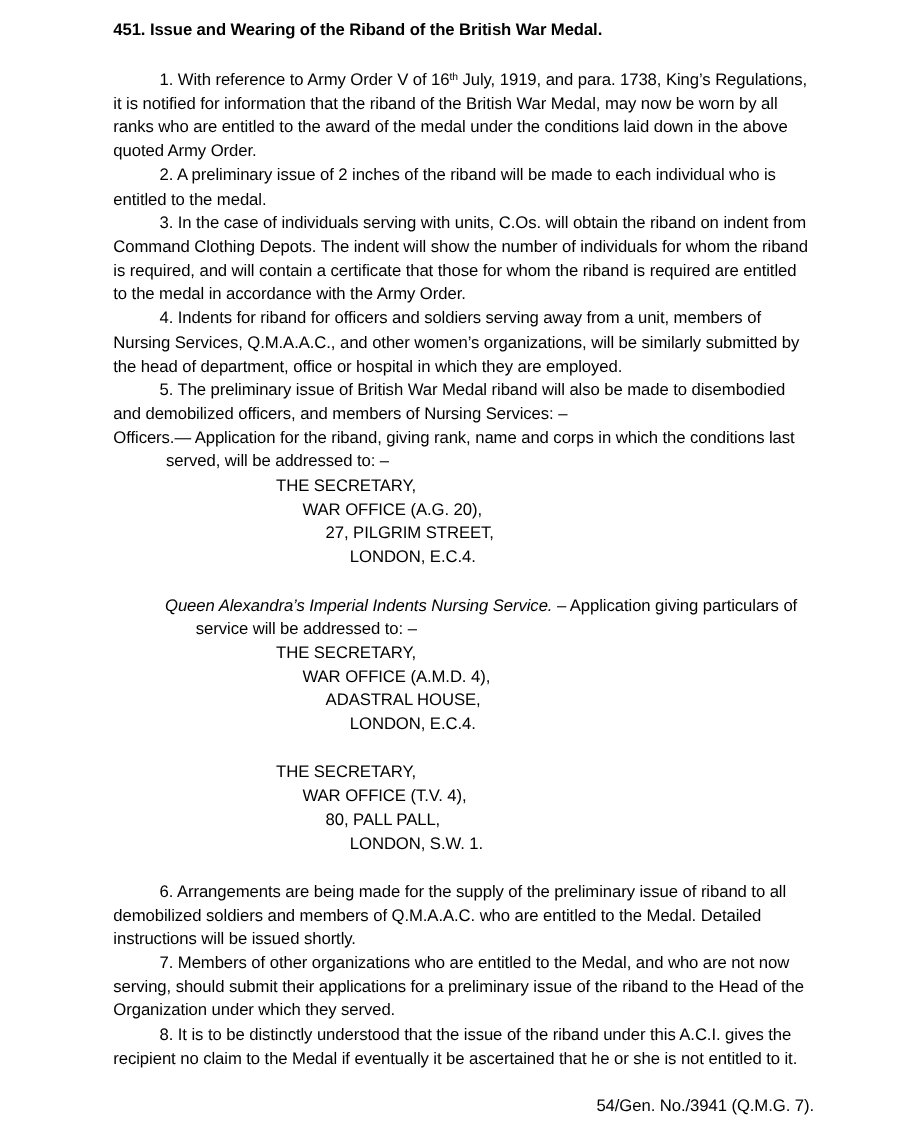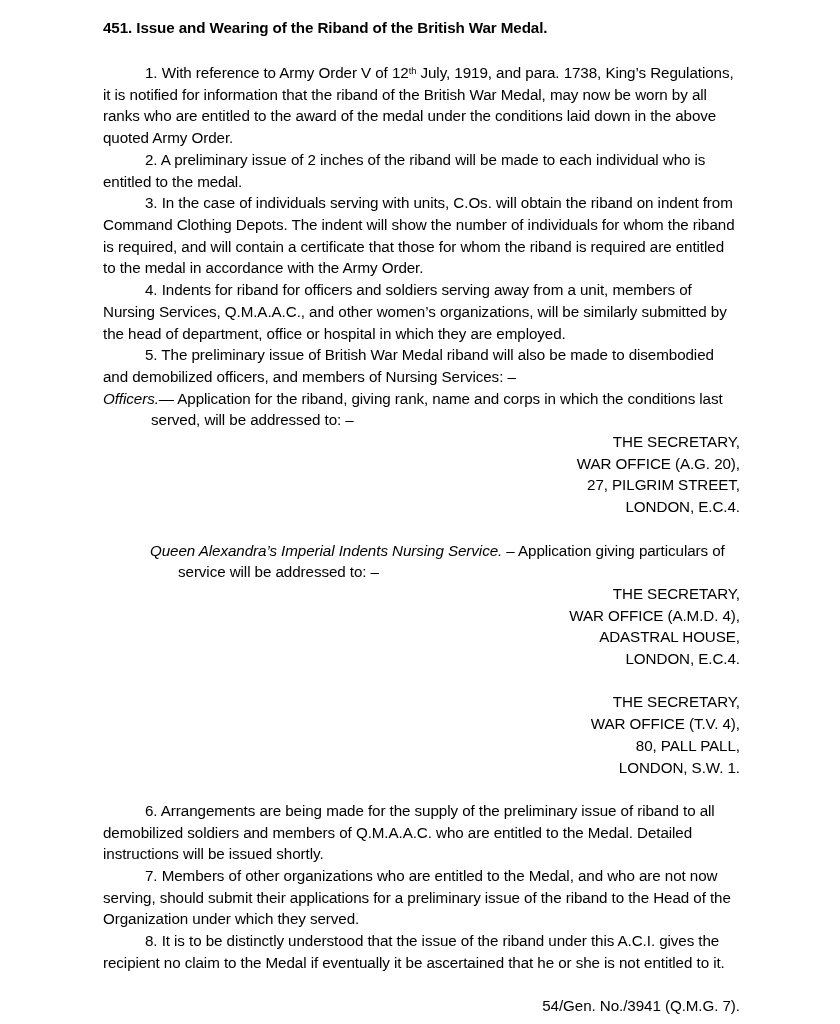--- a/index.html
+++ b/index.html
@@ -43,38 +43,36 @@
   }
   .sect-head {
     font-size: 15.2px;
     line-height: 21.7px;
     margin: 0;
     padding-left: 48px;
     text-indent: -48px;
     letter-spacing: -0.08px;
   }
   .sect-head .lead {
-    font-style: italic;
     text-align: right;
   }
   .sect-head-2 {
     font-size: 15.2px;
     line-height: 21.7px;
     margin: 0;
     padding-left: 75px;
     text-indent: -28px;
     letter-spacing: -0.08px;
   }
   .addr {
     font-size: 15.2px;
     line-height: 21.7px;
     margin: 0;
     white-space: pre;
     letter-spacing: -0.08px;
-    text-align: right;
   }
   .addr.l1 { padding-left: 148px; }
   .addr.l2 { padding-left: 172px; }
   .addr.l3 { padding-left: 193px; }
   .addr.l4 { padding-left: 215px; }
   .gap-md { height: 21.7px; }
   .footer-line {
     font-size: 15.2px;
     line-height: 21.7px;
     margin: 0;
@@ -85,21 +83,21 @@
   .spacer-before-six { height: 21.7px; }
   .spacer-before-footer { height: 21.7px; }
 </style>
 </head>
 <body>
 
 <div class="page">
 
   <h1 class="doc-title">451. Issue and Wearing of the Riband of the British War Medal.</h1>
 
-  <p class="para"><span>1. With reference to Army Order V of 12</span><sup>th</sup><span> July, 1919, and para. 1738, King’s Regulations, it is notified for information that the riband of the British War Medal, may now be worn by all ranks who are entitled to the award of the medal under the conditions laid down in the above quoted Army Order.</span></p>
+  <p class="para"><span>1. With reference to Army Order V of 16</span><sup>th</sup><span> July, 1919, and para. 1738, King’s Regulations, it is notified for information that the riband of the British War Medal, may now be worn by all ranks who are entitled to the award of the medal under the conditions laid down in the above quoted Army Order.</span></p>
 
   <p class="para">2. A preliminary issue of 2 inches of the riband will be made to each individual who is entitled to the medal.</p>
 
   <p class="para">3. In the case of individuals serving with units, C.Os. will obtain the riband on indent from Command Clothing Depots. The indent will show the number of individuals for whom the riband is required, and will contain a certificate that those for whom the riband is required are entitled to the medal in accordance with the Army Order.</p>
 
   <p class="para">4. Indents for riband for officers and soldiers serving away from a unit, members of Nursing Services, Q.M.A.A.C., and other women’s organizations, will be similarly submitted by the head of department, office or hospital in which they are employed.</p>
 
   <p class="para">5. The preliminary issue of British War Medal riband will also be made to disembodied and demobilized officers, and members of Nursing Services: –</p>
 
   <div>

